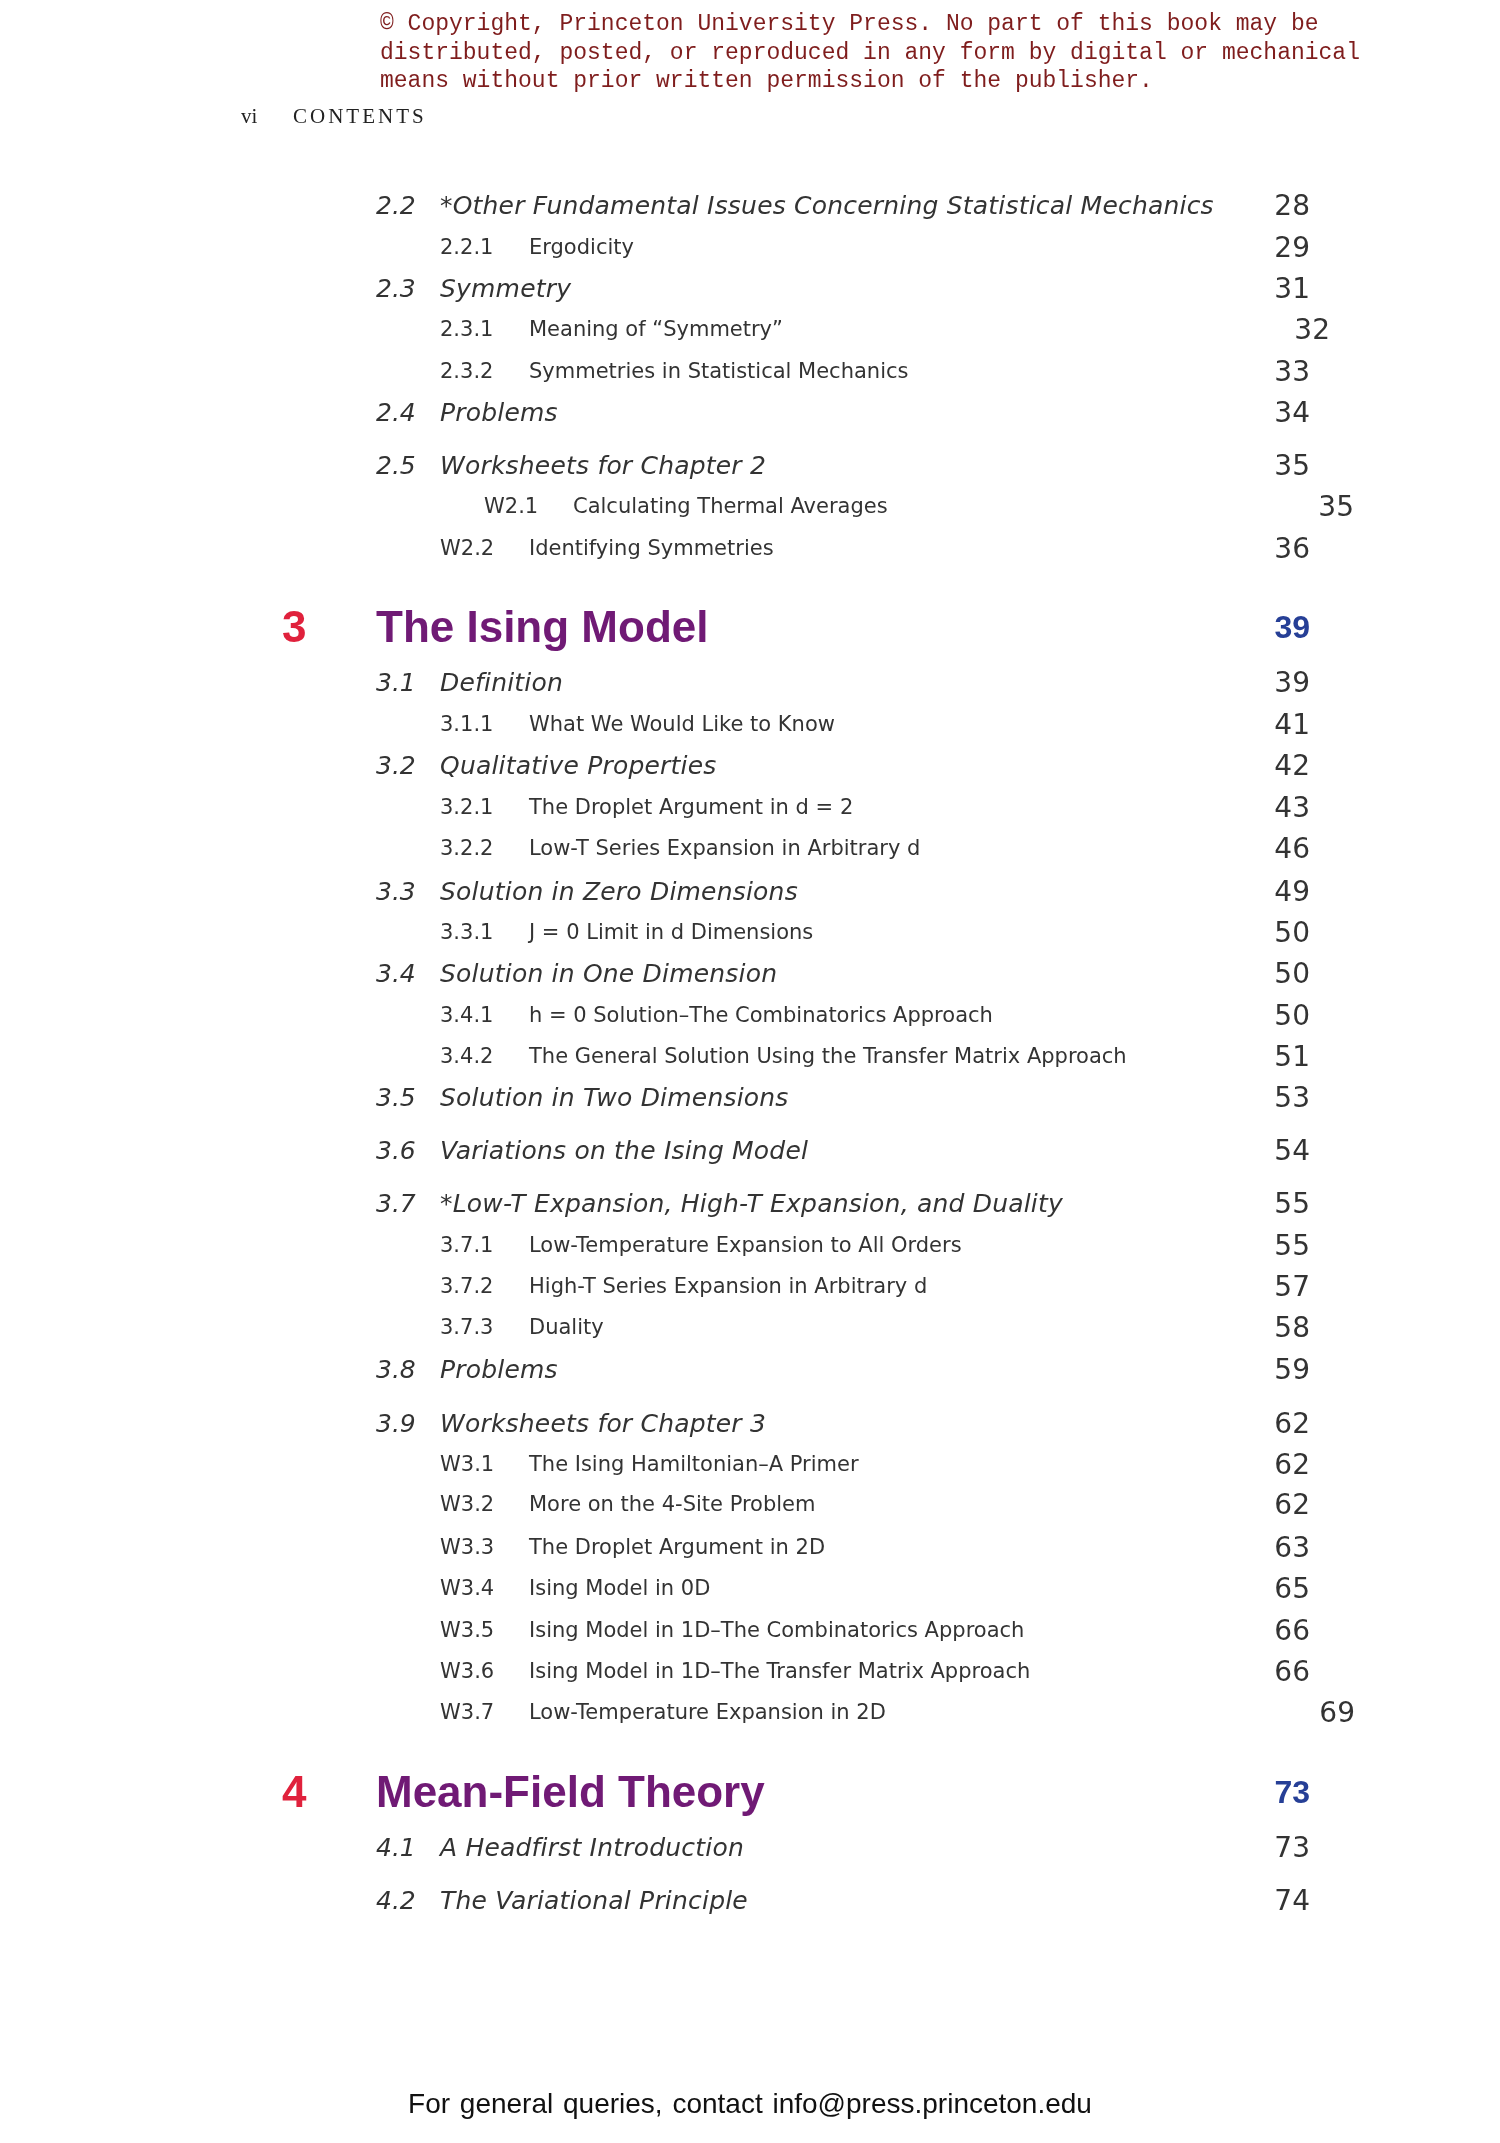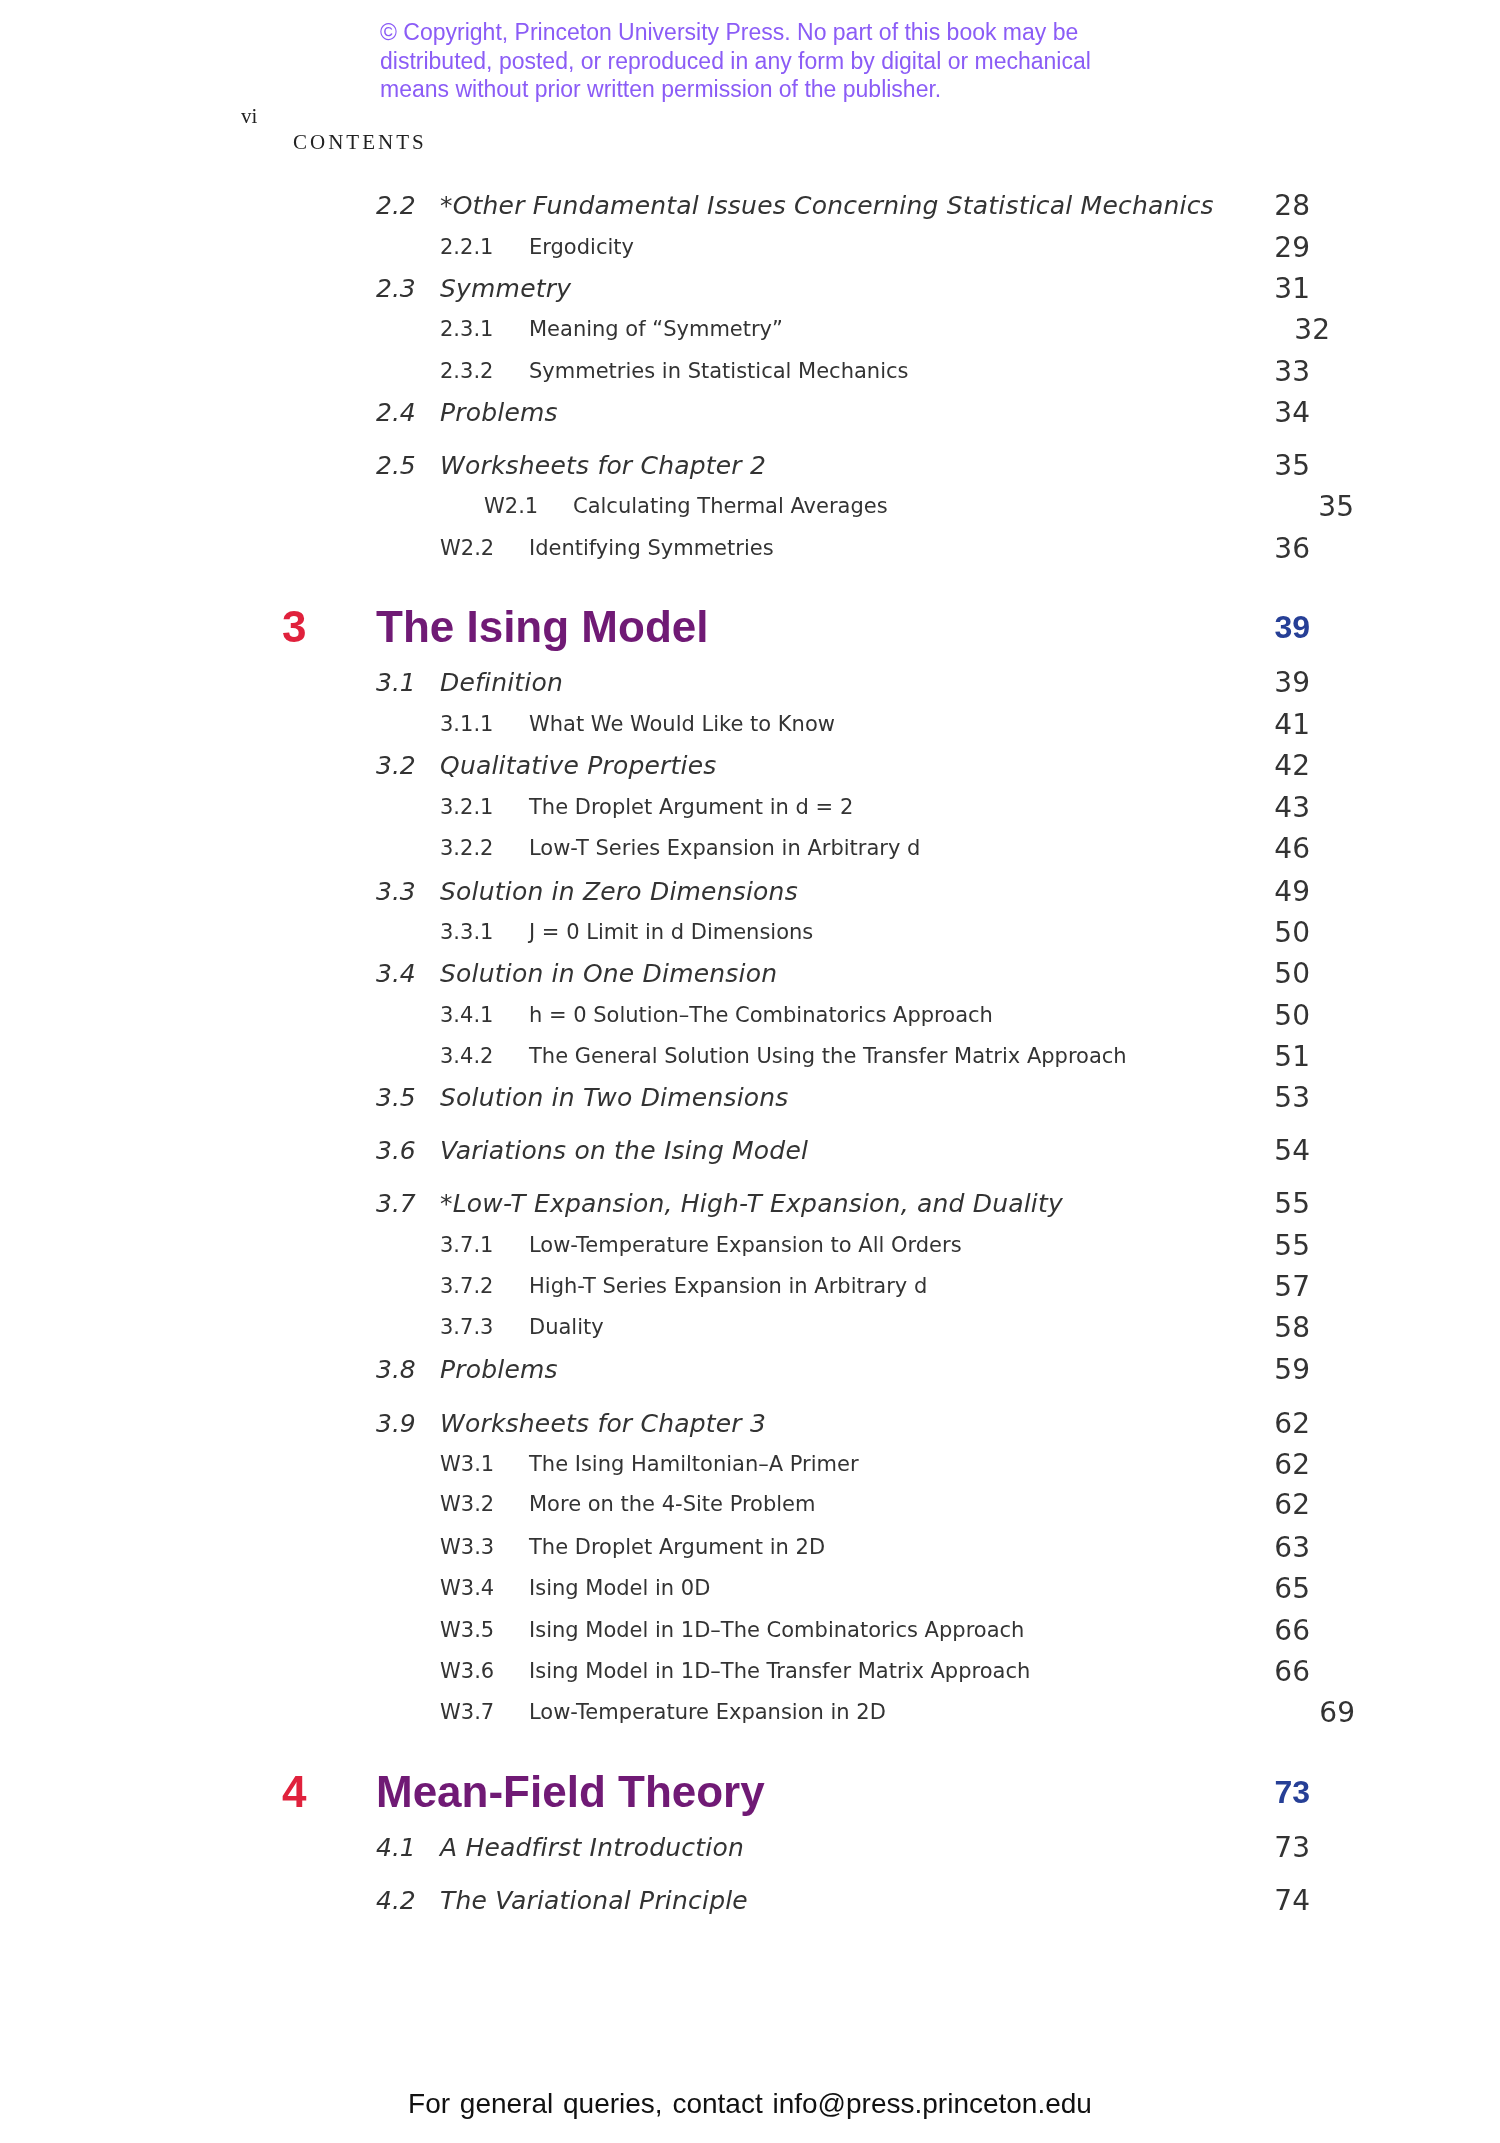--- a/index.html
+++ b/index.html
@@ -1,20 +1,20 @@
 <!DOCTYPE html>
 <html><head>
 <meta charset="utf-8">
 <style>
   html, body { margin: 0; padding: 0; background: #ffffff; }
   body { width: 1500px; height: 2143px; position: relative; overflow: hidden; color: #2b2b2b; }
-  .copyright { position: absolute; left: 380px; top: 10px; font-family: Liberation Sans, sans-serif; font-size: 23px; line-height: 28.5px; color: #8b5cf6; margin-top: 8px; }
+  .copyright { position: absolute; left: 380px; top: 10px; font-family: Liberation Mono, monospace; font-size: 23px; line-height: 28.5px; color: #7f1d1d; }
   .running-head { position: absolute; top: 104px; font-family: "Liberation Serif", serif; font-size: 21px; color: #222; }
   .folio { left: 241px; }
-  .head-title { left: 293px; letter-spacing: 3px; margin-top: 26px; }
+  .head-title { left: 293px; letter-spacing: 3px; }
   .row { position: absolute; left: 0; width: 1500px; height: 40px; font-family: "DejaVu Sans", sans-serif; }
   .row > span { position: absolute; top: 50%; transform: translateY(-50%); white-space: nowrap; }
   .sec .num { left: 376px; font-size: 25px; font-style: italic; font-weight: 300; color: #333; }
   .sec .title { left: 440px; font-size: 25px; font-style: italic; color: #333; letter-spacing: 0.2px; }
   .sub .num { left: 440px; font-size: 21px; color: #333; }
   .sub .title { left: 529px; font-size: 21px; color: #333; }
   .page { right: 190px; font-size: 28px; color: #333; text-align: right; }
   .chap .num { left: 282px; font-family: "Liberation Sans", sans-serif; font-size: 44px; font-weight: bold; color: #e0213c; }
   .chap .title { left: 376px; font-family: "Liberation Sans", sans-serif; font-size: 44px; font-weight: bold; color: #701a75; }
   .chap .page { font-family: "Liberation Sans", sans-serif; font-weight: bold; font-size: 32px; color: #263f96; }

